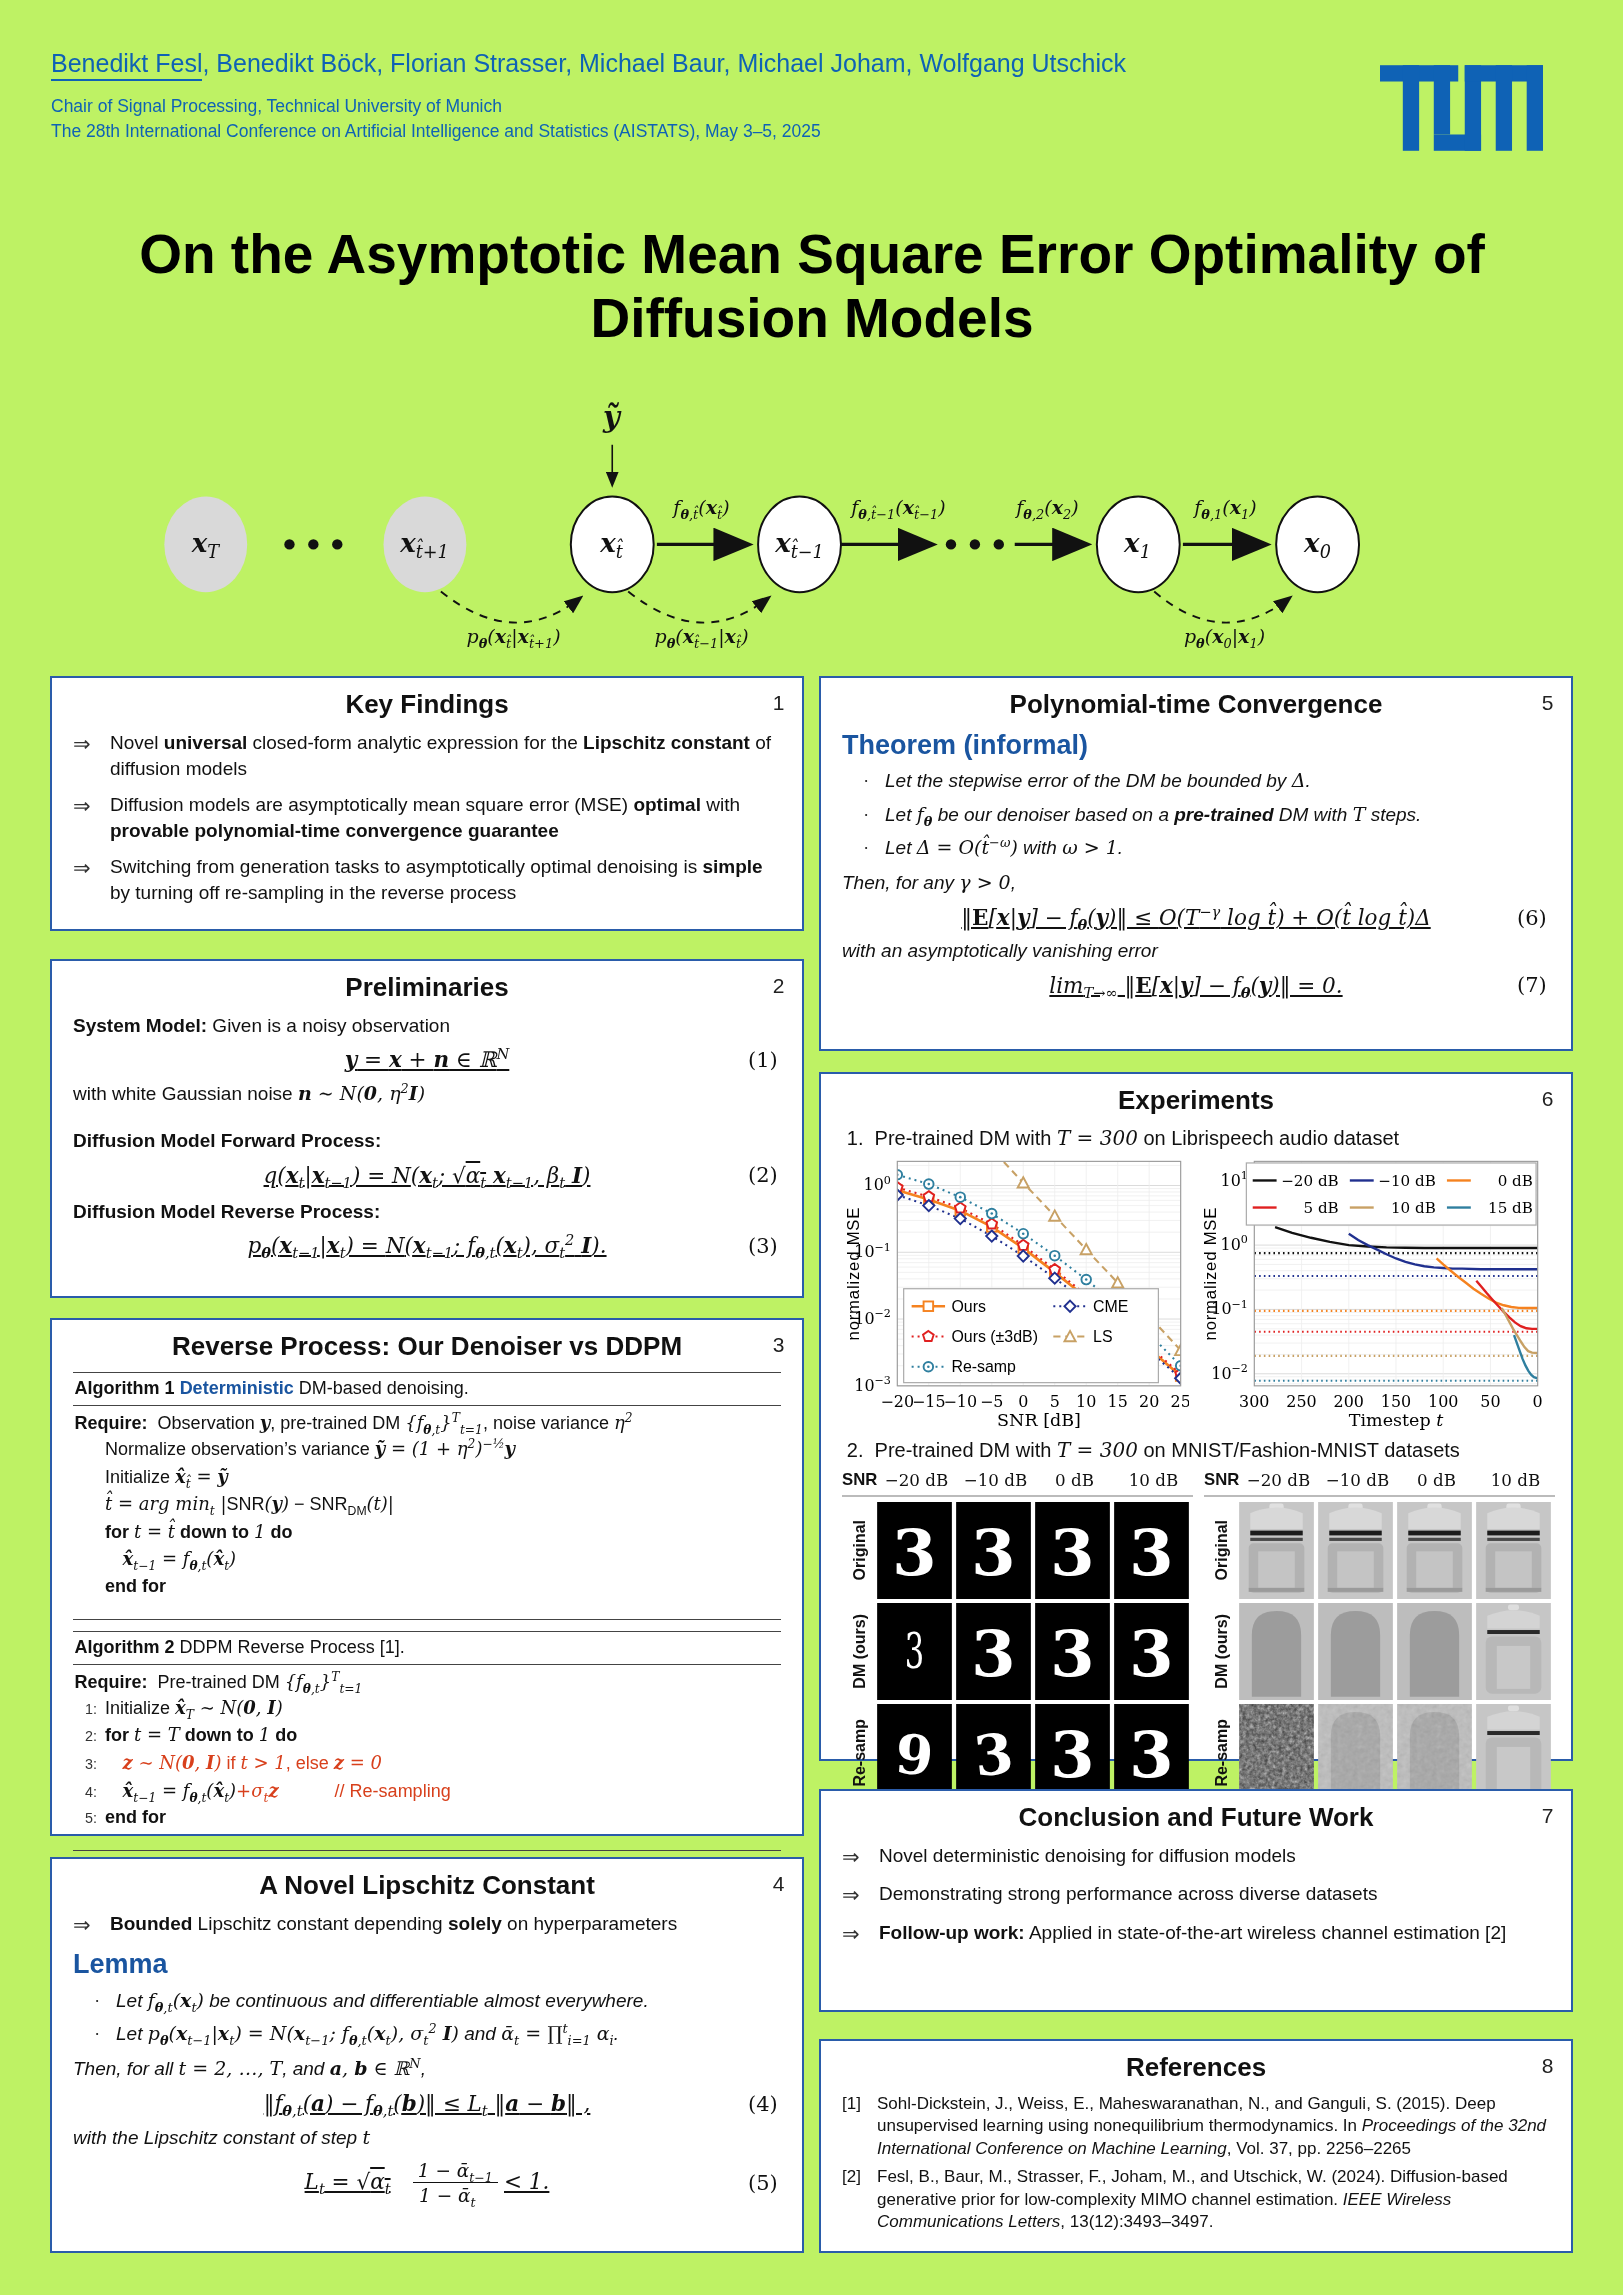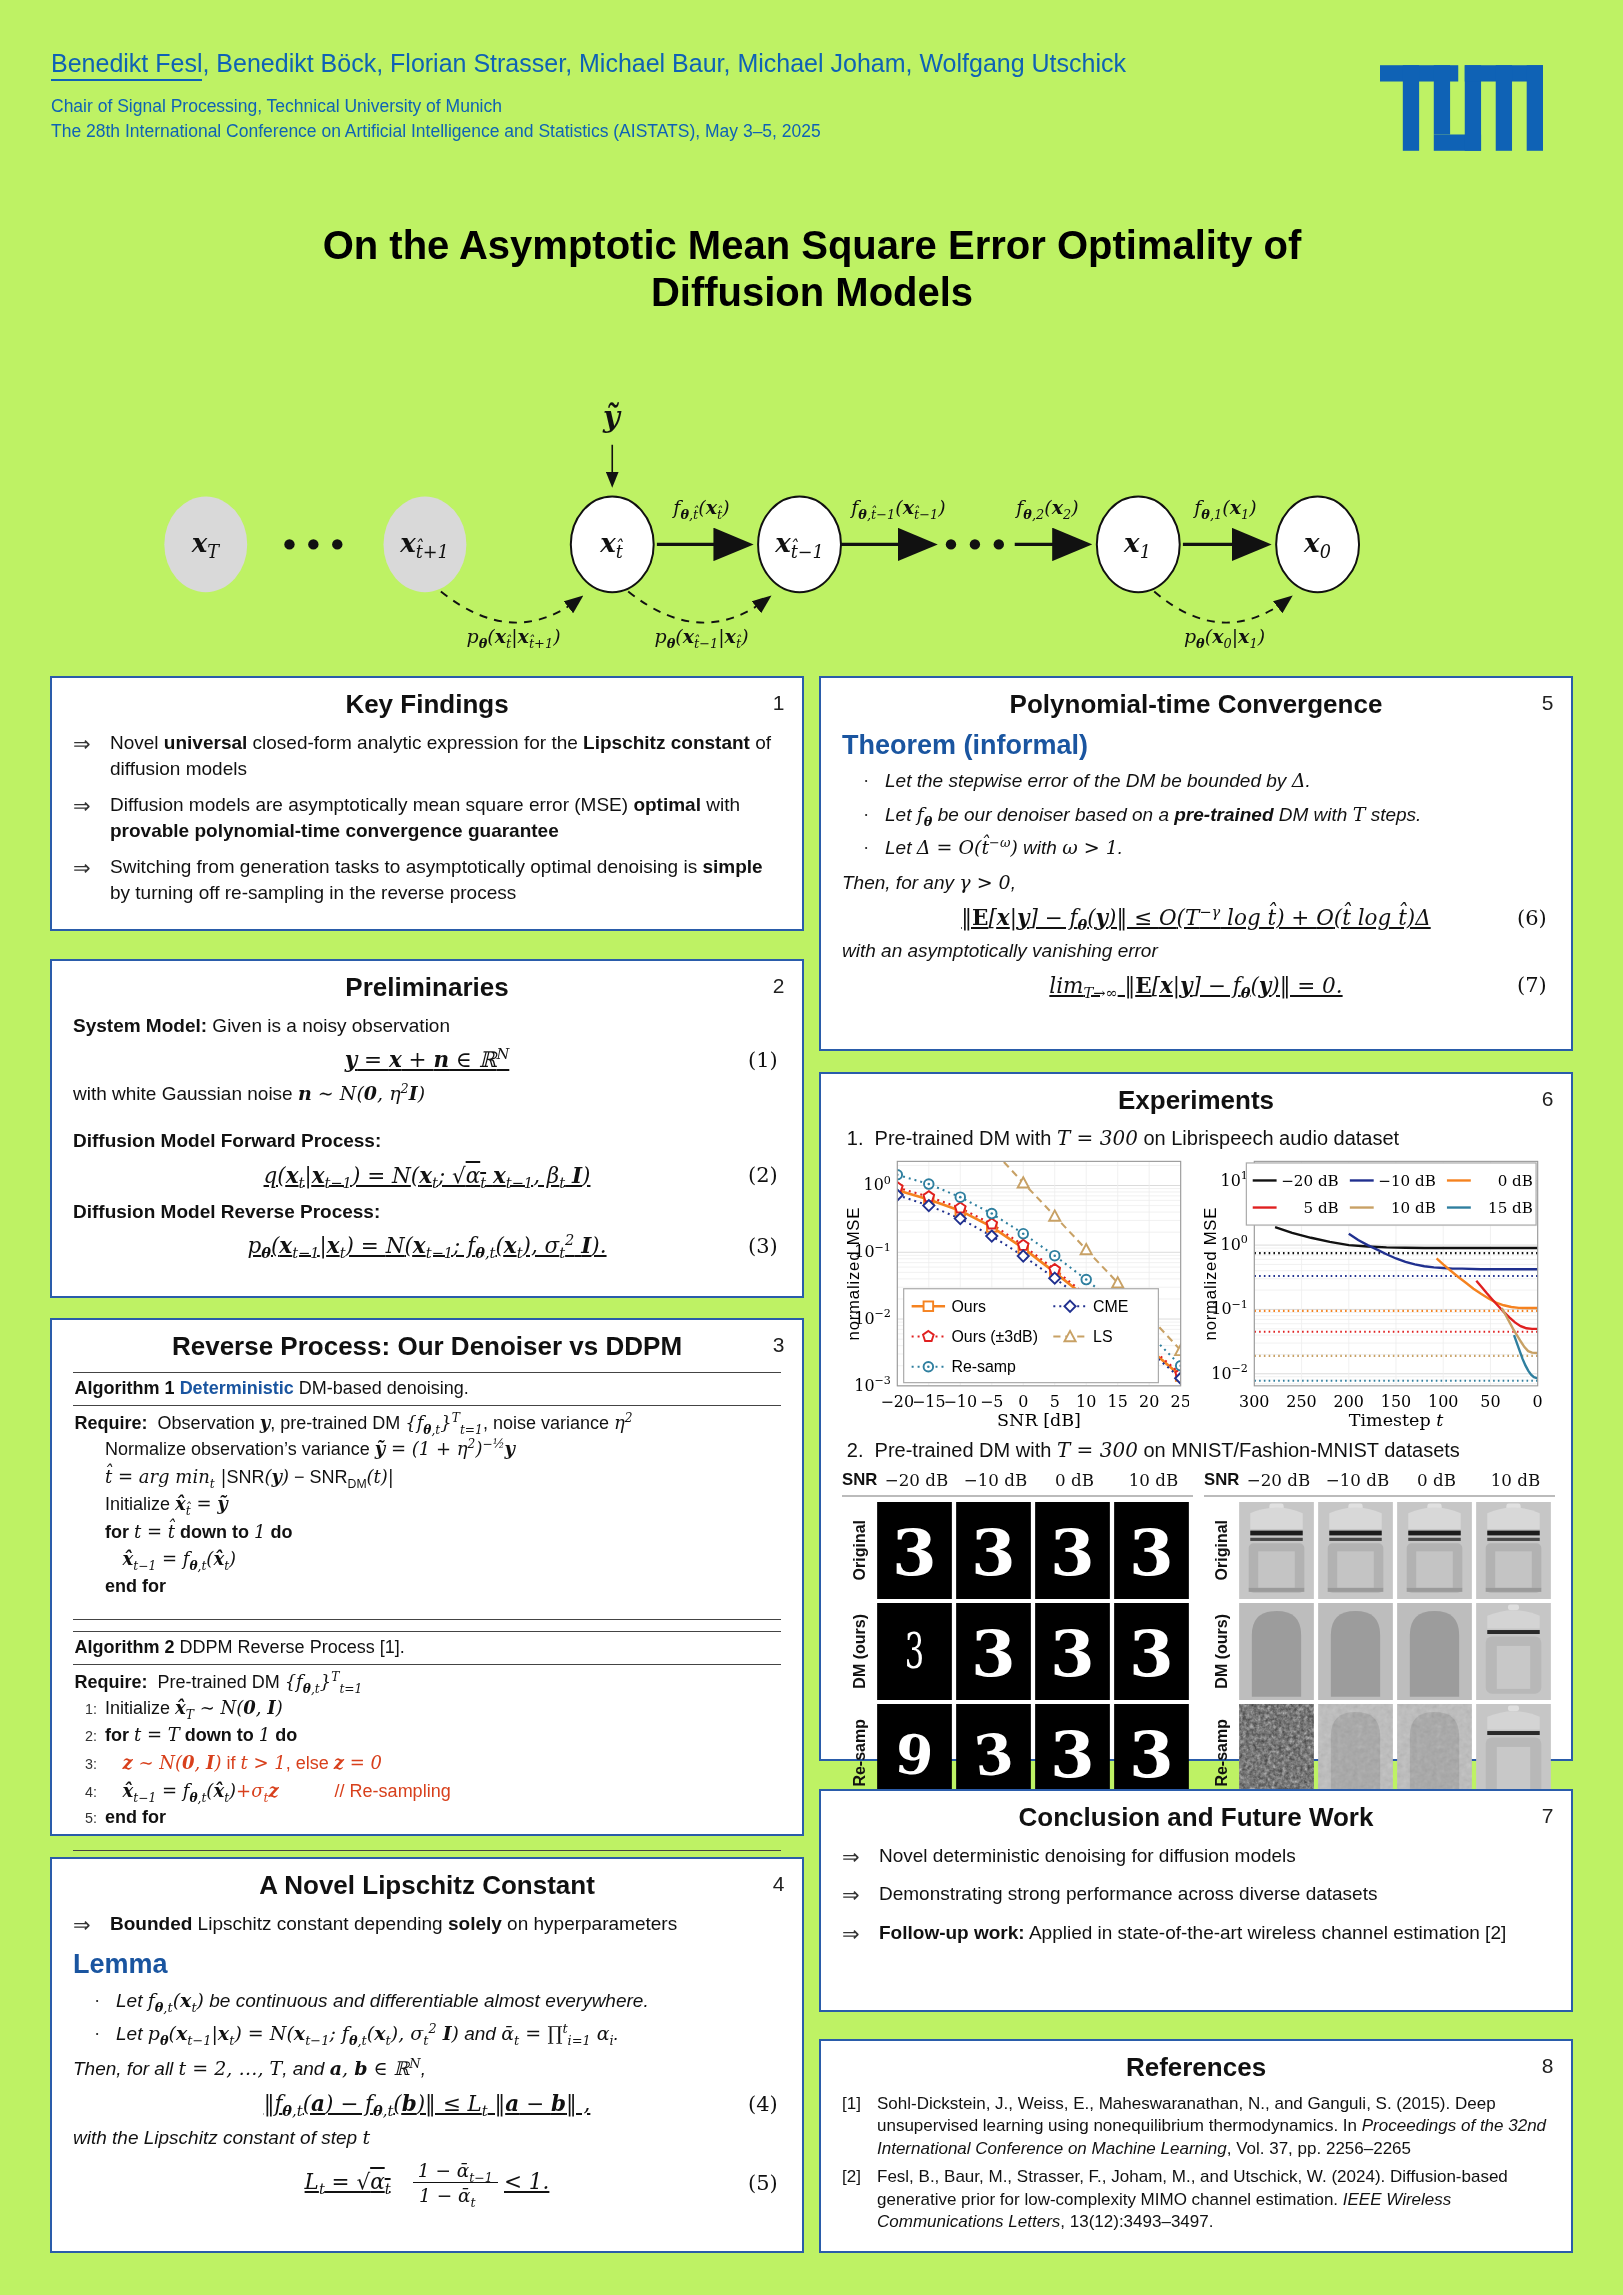--- a/index.html
+++ b/index.html
@@ -5,21 +5,21 @@
   html,body{margin:0;padding:0;background:#9a9a9a;}
   .page{position:relative;width:1624px;height:2295px;background:#bef264;
         font-family:"Liberation Sans",sans-serif;color:#111;overflow:hidden;}
   
   .authors{position:absolute;left:51px;top:49px;font-size:25px;color:#0f62b5;}
   .authors .ul{border-bottom:2px solid #0f62b5;padding-bottom:2.4px;}
   .affil{position:absolute;left:51px;top:94px;font-size:17.5px;color:#0f62b5;line-height:1.4;}
   .tum-logo{position:absolute;right:81px;top:65px;}
   
   .poster-title{position:absolute;left:0;top:222px;width:100%;text-align:center;
-     font-size:40px;font-weight:bold;line-height:1.17;color:#000;}
+     font-size:55px;font-weight:bold;line-height:1.17;color:#000;}
   
   #diagram{position:absolute;left:86px;top:381px;width:1451px;height:271px;}
   #diagram .dlab{position:absolute;text-align:center;}
   .m{font-family:"DejaVu Serif",serif;font-style:italic;}
   .m b,.eq b{font-weight:bold;}
   sub,sup{font-size:68%;line-height:0;}
   .ol{text-decoration:overline;}
   .cal{font-family:"DejaVu Serif",serif;}
   .bb{font-family:"DejaVu Serif",serif;font-style:normal;font-weight:bold;}
   
@@ -193,22 +193,22 @@
   </div>
 
   <div class="pbox" id="box-rev">
     <span class="badge">3</span>
     <div class="box-title">Reverse Process: Our Denoiser vs DDPM</div>
     <div class="alg" id="alg1">
         <div class="alg-head"><b>Algorithm 1</b> <span class="blue"><b>Deterministic</b></span> DM-based denoising.</div>
         <div class="alg-req"><b>Require:</b>&nbsp; Observation <span class="m"><b>y</b></span>, pre-trained DM <span class="m">{f<sub><b>θ</b>,t</sub>}<sup>T</sup><sub>t=1</sub></span>, noise variance <span class="m">η<sup>2</sup></span></div>
         <div class="alg-body">
           <div class="alg-line"><span class="lnum"></span><span class="ltext">Normalize observation’s variance <span class="m"><b>ỹ</b> = (1 + η<sup>2</sup>)<sup>−½</sup><b>y</b></span></span></div>
+          <div class="alg-line"><span class="lnum"></span><span class="ltext">Initialize <span class="m"><b>x̂</b><sub>t̂</sub> = <b>ỹ</b></span></span></div>
           <div class="alg-line"><span class="lnum"></span><span class="ltext"><span class="m">t̂ = arg min<sub>t</sub> |</span>SNR<span class="m">(<b>y</b>)</span> − SNR<sub>DM</sub><span class="m">(t)|</span></span></div>
-          <div class="alg-line"><span class="lnum"></span><span class="ltext">Initialize <span class="m"><b>x̂</b><sub>t̂</sub> = <b>ỹ</b></span></span></div>
           <div class="alg-line"><span class="lnum"></span><span class="ltext"><b>for</b> <span class="m">t = t̂</span> <b>down to</b> <span class="m">1</span> <b>do</b></span></div>
           <div class="alg-line ind"><span class="lnum"></span><span class="ltext"><span class="m"><b>x̂</b><sub>t−1</sub> = f<sub><b>θ</b>,t</sub>(<b>x̂</b><sub>t</sub>)</span></span></div>
           <div class="alg-line"><span class="lnum"></span><span class="ltext"><b>end for</b></span></div>
         </div>
       </div>
     <div class="alg" id="alg2">
         <div class="alg-head"><b>Algorithm 2</b> DDPM Reverse Process [1].</div>
         <div class="alg-req"><b>Require:</b>&nbsp; Pre-trained DM <span class="m">{f<sub><b>θ</b>,t</sub>}<sup>T</sup><sub>t=1</sub></span></div>
         <div class="alg-body">
           <div class="alg-line"><span class="lnum">1:</span><span class="ltext">Initialize <span class="m"><b>x̂</b><sub>T</sub> ∼ <span class="cal">N</span>(<b>0</b>, <b>I</b>)</span></span></div>

